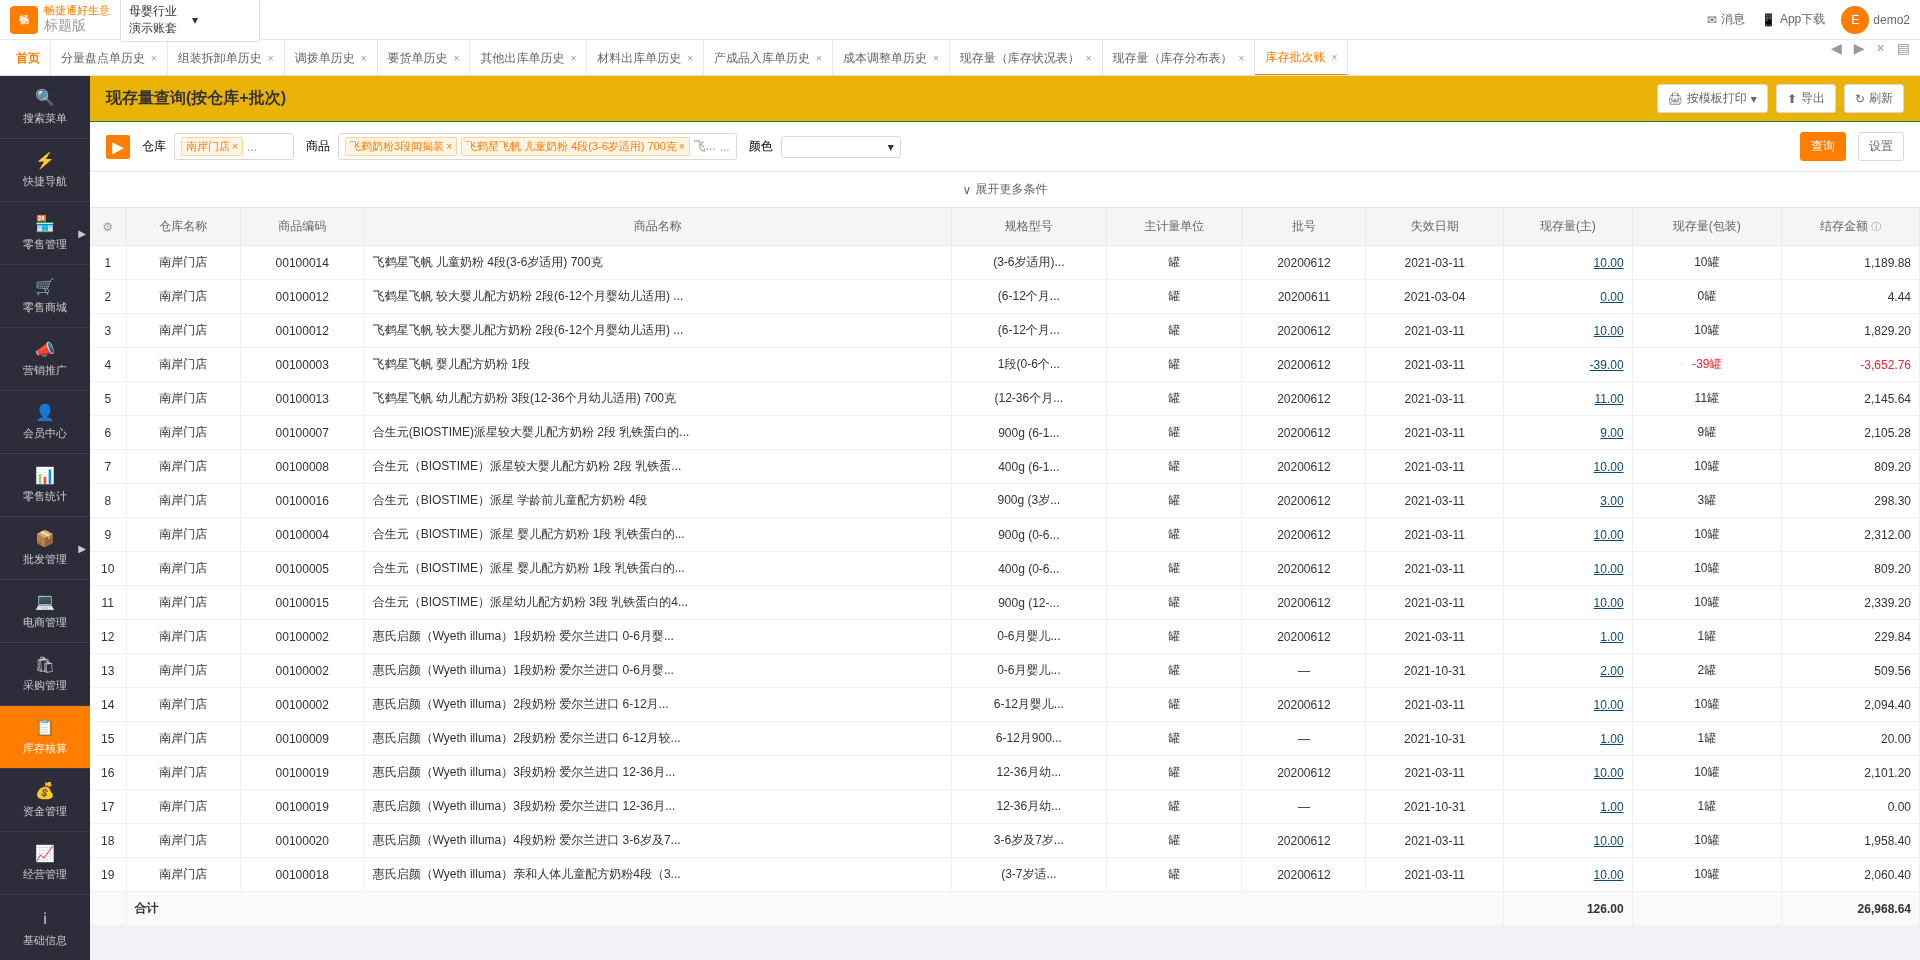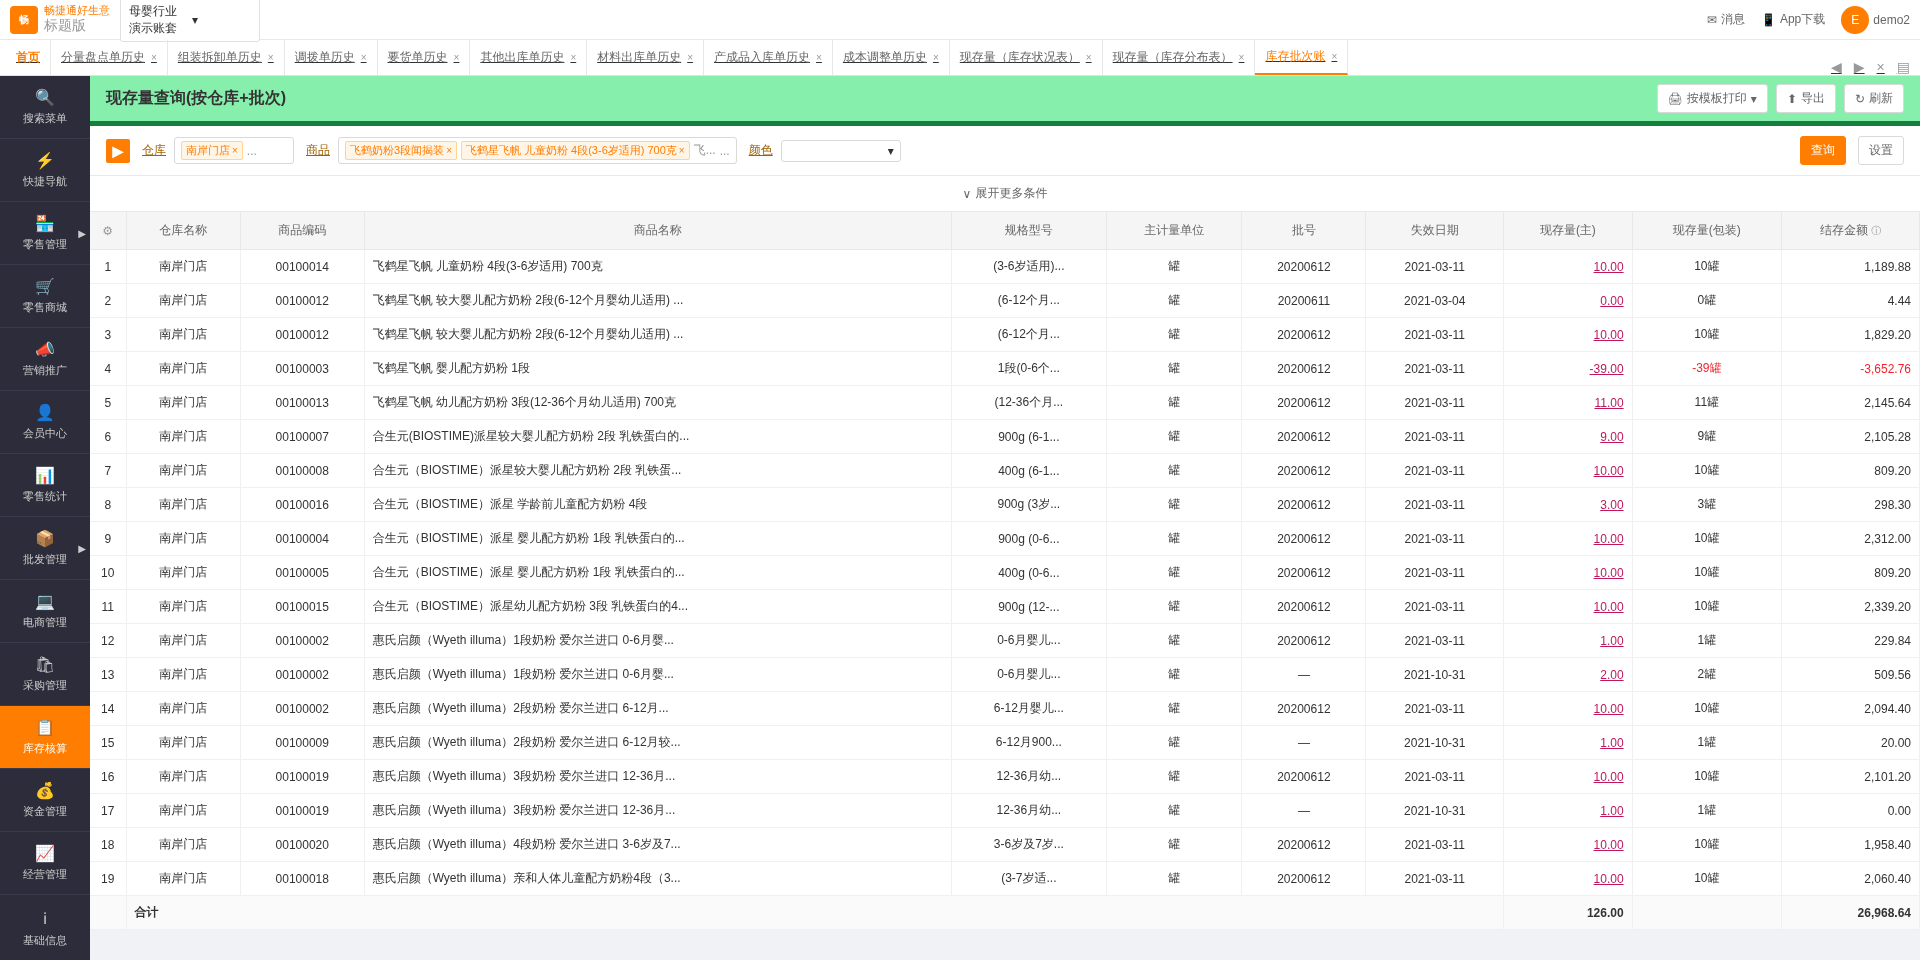--- a/index.html
+++ b/index.html
@@ -20,22 +20,22 @@
       border: 1px solid #e0e0e0; border-radius: 3px; cursor: pointer; background: #fff; min-width: 140px;
     }
     .dropdown-selector span { font-size: 12px; color: #333; flex: 1; }
     .top-right { margin-left: auto; display: flex; align-items: center; gap: 16px; }
     .top-right-item { display: flex; align-items: center; gap: 4px; cursor: pointer; color: #666; font-size: 12px; }
     .avatar { width: 28px; height: 28px; border-radius: 50%; background: #ff7d00;
       display: flex; align-items: center; justify-content: center; color: #fff; font-size: 12px; }
 
     
     .nav-tabs {
-      display: flex; align-items: flex-end; background: #fff; height: 36px;
-      border-bottom: 1px solid #e0e0e0; padding: 0 6px; overflow: hidden; gap: 0; text-decoration: underline;
+      display: flex; align-items: flex-start; background: #fff; height: 36px;
+      border-bottom: 1px solid #e0e0e0; padding: 0 6px; overflow: hidden; gap: 0;
     }
     .nav-tab {
       display: flex; align-items: center; padding: 0 10px; height: 36px;
       font-size: 12px; color: #666; cursor: pointer; white-space: nowrap;
       border-right: 1px solid #e8e8e8; gap: 4px; position: relative;
     }
     .nav-tab.home { color: #ff7d00; font-weight: bold; }
     .nav-tab.active { color: #ff7d00; border-bottom: 2px solid #ff7d00; }
     .nav-tab .close-btn { color: #999; font-size: 10px; margin-left: 2px; }
     .nav-tab-end { margin-left: auto; display: flex; align-items: center; gap: 4px; }
@@ -52,39 +52,39 @@
       border-bottom: 1px solid #3a3a4a;
     }
     .sidebar-item.active { background: #ff7d00; color: #fff; }
     .sidebar-item .icon { font-size: 16px; }
 
     
     .content-area { flex: 1; overflow: auto; background: #f0f2f5; }
 
     
     .page-header {
-      background: #86efac; padding: 8px 16px; display: flex; align-items: center;
-      justify-content: space-between; border-bottom: 5px solid #15803d;
+      background: #eab308; padding: 8px 16px; display: flex; align-items: center;
+      justify-content: space-between; border-bottom: 1px solid #15803d;
     }
     .page-title { font-size: 16px; font-weight: bold; color: #333; }
     .page-actions { display: flex; align-items: center; gap: 8px; }
     .action-btn {
       display: flex; align-items: center; gap: 4px; padding: 5px 10px;
       border: 1px solid #d9d9d9; border-radius: 3px; cursor: pointer; background: #fff;
       font-size: 12px; color: #666;
     }
     .action-btn.primary { background: #ff7d00; color: #fff; border-color: #ff7d00; }
 
     
     .filter-bar {
       background: #fff; padding: 10px 16px; display: flex; align-items: center;
       gap: 12px; border-bottom: 1px solid #e8e8e8; flex-wrap: wrap;
     }
     .filter-group { display: flex; align-items: center; gap: 8px; }
-    .filter-label { font-size: 12px; color: #a16207; white-space: nowrap; text-decoration: underline; }
+    .filter-label { font-size: 12px; color: #000000; white-space: nowrap; }
     .filter-tag-container {
       display: flex; align-items: center; gap: 4px; border: 1px solid #d9d9d9;
       border-radius: 3px; padding: 3px 6px; min-width: 120px; flex-wrap: wrap; background: #fff;
     }
     .filter-tag {
       display: flex; align-items: center; gap: 2px; background: #fff5e6;
       border: 1px solid #ffd591; border-radius: 2px; padding: 1px 4px;
       font-size: 11px; color: #ff7d00;
     }
     .filter-tag .remove { cursor: pointer; color: #ff7d00; font-size: 10px; }
@@ -102,21 +102,21 @@
       padding: 10px 8px; border-bottom: 1px solid #e8e8e8; border-right: 1px solid #e8e8e8;
       text-align: center; font-weight: normal; color: #666; white-space: nowrap;
     }
     td {
       padding: 8px 8px; border-bottom: 1px solid #f0f0f0; border-right: 1px solid #f0f0f0;
       text-align: center; color: #333;
     }
     .text-left { text-align: left; }
     .text-right { text-align: right; }
     .negative { color: #f5222d; }
-    .underline-link { text-decoration: underline; cursor: pointer; color: #be185d; margin-top: 40px; }
+    .underline-link { text-decoration: underline; cursor: pointer; color: #0c4a6e; margin-top: 40px; }
     .footer-row td { background: #fafafa; font-weight: bold; }
     .settings-icon { color: #999; cursor: pointer; }
     .info-icon { color: #999; cursor: pointer; font-size: 10px; }
 
     
     ::-webkit-scrollbar { width: 6px; height: 6px; }
     ::-webkit-scrollbar-track { background: #f1f1f1; }
     ::-webkit-scrollbar-thumb { background: #ccc; border-radius: 3px; }
 
     .expand-btn {

